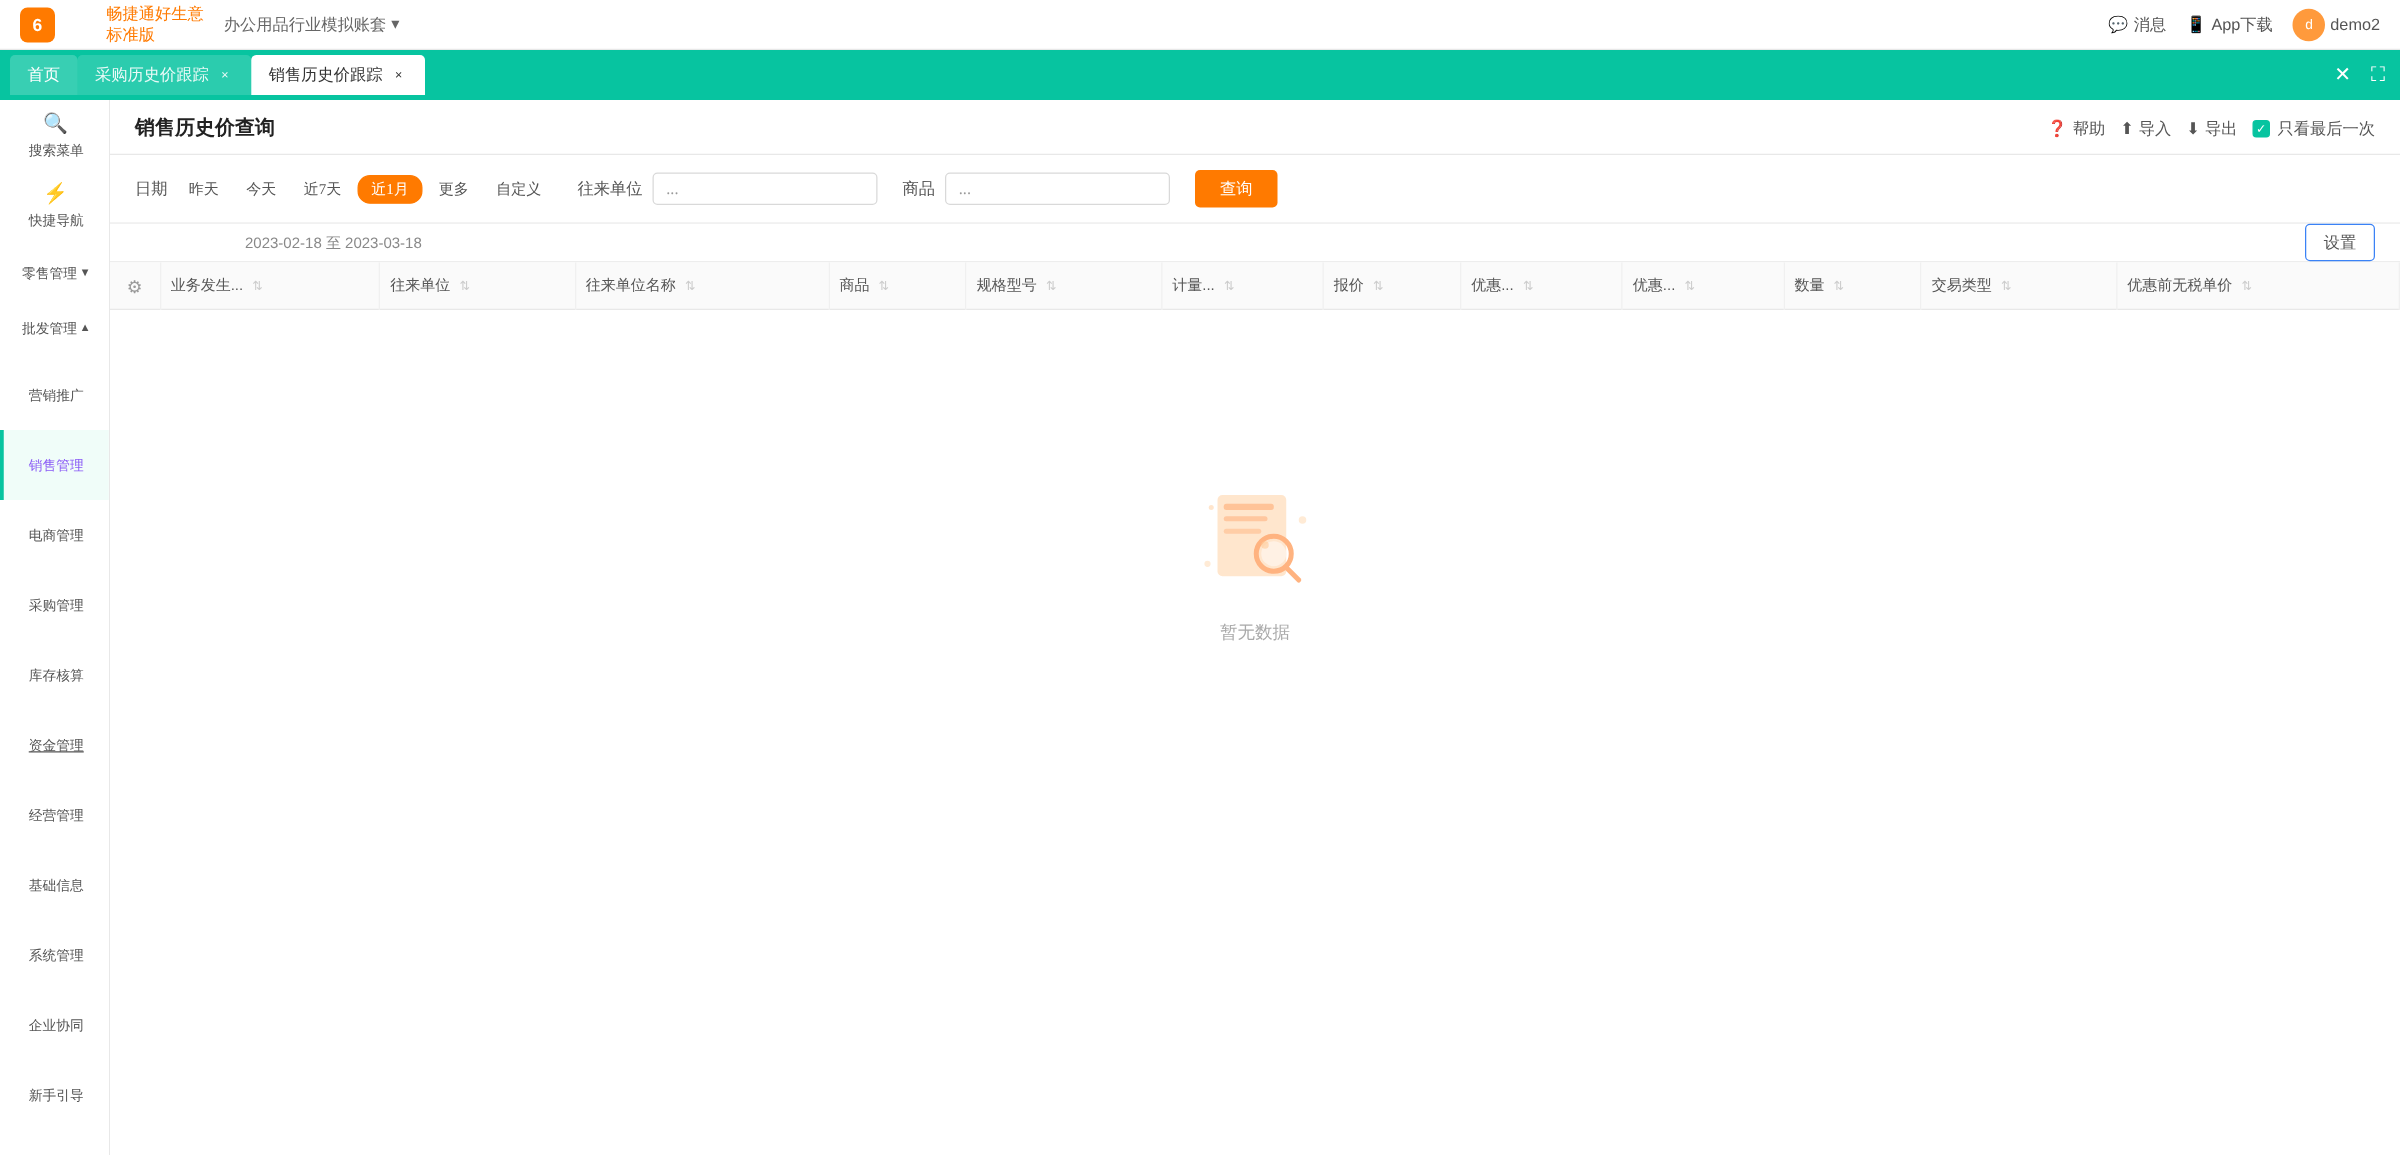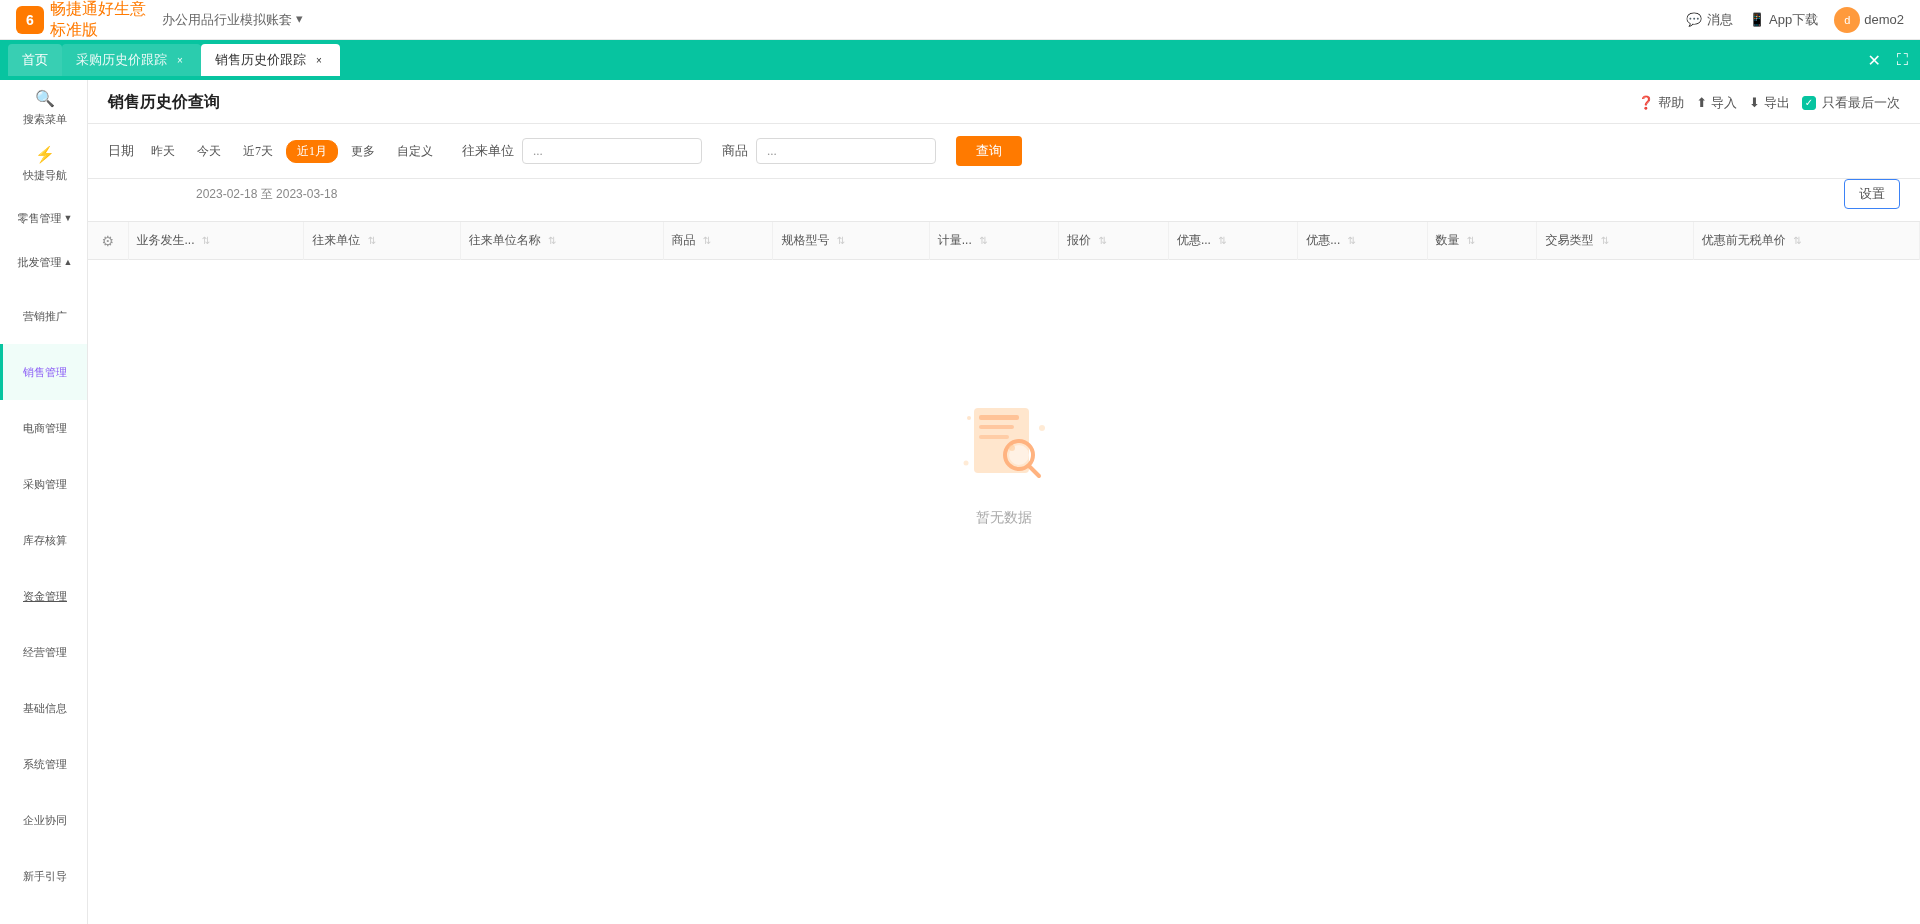--- a/index.html
+++ b/index.html
@@ -3,21 +3,21 @@
   <meta charset="utf-8">
   <style>
     * { margin: 0; padding: 0; box-sizing: border-box; }
     body { font-family: 'Microsoft YaHei', Arial, sans-serif; font-size: 13px; background: #f0f2f5; color: #333; width: 1920px; min-height: 924px; overflow-x: hidden; }
 
     
     .topbar { height: 40px; background: #fff; display: flex; align-items: center; justify-content: space-between; padding: 0 16px; border-bottom: 1px solid #e8e8e8; }
     .topbar-left { display: flex; align-items: center; gap: 8px; }
     .logo-area { display: flex; align-items: center; gap: 6px; }
     .logo-icon { width: 28px; height: 28px; background: #ff7a00; border-radius: 6px; display: flex; align-items: center; justify-content: center; color: white; font-size: 14px; font-weight: bold; }
-    .logo-text { font-size: 16px; color: #ff7a00; line-height: 1.3; }
+    .logo-text { font-size: 13px; color: #ff7a00; line-height: 1.3; margin-left: 35px; }
     .app-selector { display: flex; align-items: flex-start; gap: 4px; color: #666; font-size: 13px; cursor: pointer; padding: 4px 8px; border-radius: 4px; }
     .topbar-right { display: flex; align-items: center; gap: 16px; color: #555; font-size: 13px; }
     .topbar-right-item { display: flex; align-items: center; gap: 4px; cursor: pointer; }
     .avatar { width: 26px; height: 26px; border-radius: 50%; background: #ff9a3c; display: flex; align-items: center; justify-content: center; color: white; font-size: 11px; }
 
     
     .tabbar { height: 40px; background: #07c4a0; display: flex; align-items: center; padding: 0 8px; gap: 0; }
     .tab { display: flex; align-items: center; height: 32px; padding: 0 14px; border-radius: 4px 4px 0 0; font-size: 13px; cursor: pointer; gap: 6px; position: relative; }
     .tab.home { background: rgba(255,255,255,0.2); color: white; }
     .tab.active { background: white; color: #333; }
@@ -241,21 +241,21 @@
         </div>
         <div class="filter-group">
           <span class="filter-label">商品</span>
           <div class="filter-input">
             <span class="dots">...</span>
           </div>
         </div>
         <button class="query-btn">查询</button>
       </div>
 
-      <div style="padding: 0 20px 12px; background: white; border-bottom: 1px solid #e8e8e8; display: flex; align-items: center;">
+      <div style="padding: 0 20px 0; background: white; border-bottom: 1px solid #e8e8e8; display: flex; align-items: center;">
         <span style="width: 28px;"></span>
         <span class="date-range-text" style="font-size:12px; color:#888; margin-left: 60px;">2023-02-18 至 2023-03-18</span>
         <div style="margin-left: auto;">
           <button class="settings-btn">设置</button>
         </div>
       </div>
 
       <div class="table-container">
         <table class="data-table">
           <thead>

